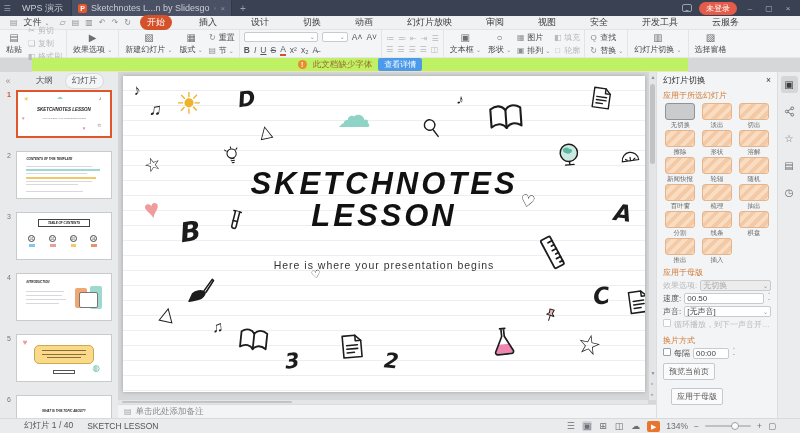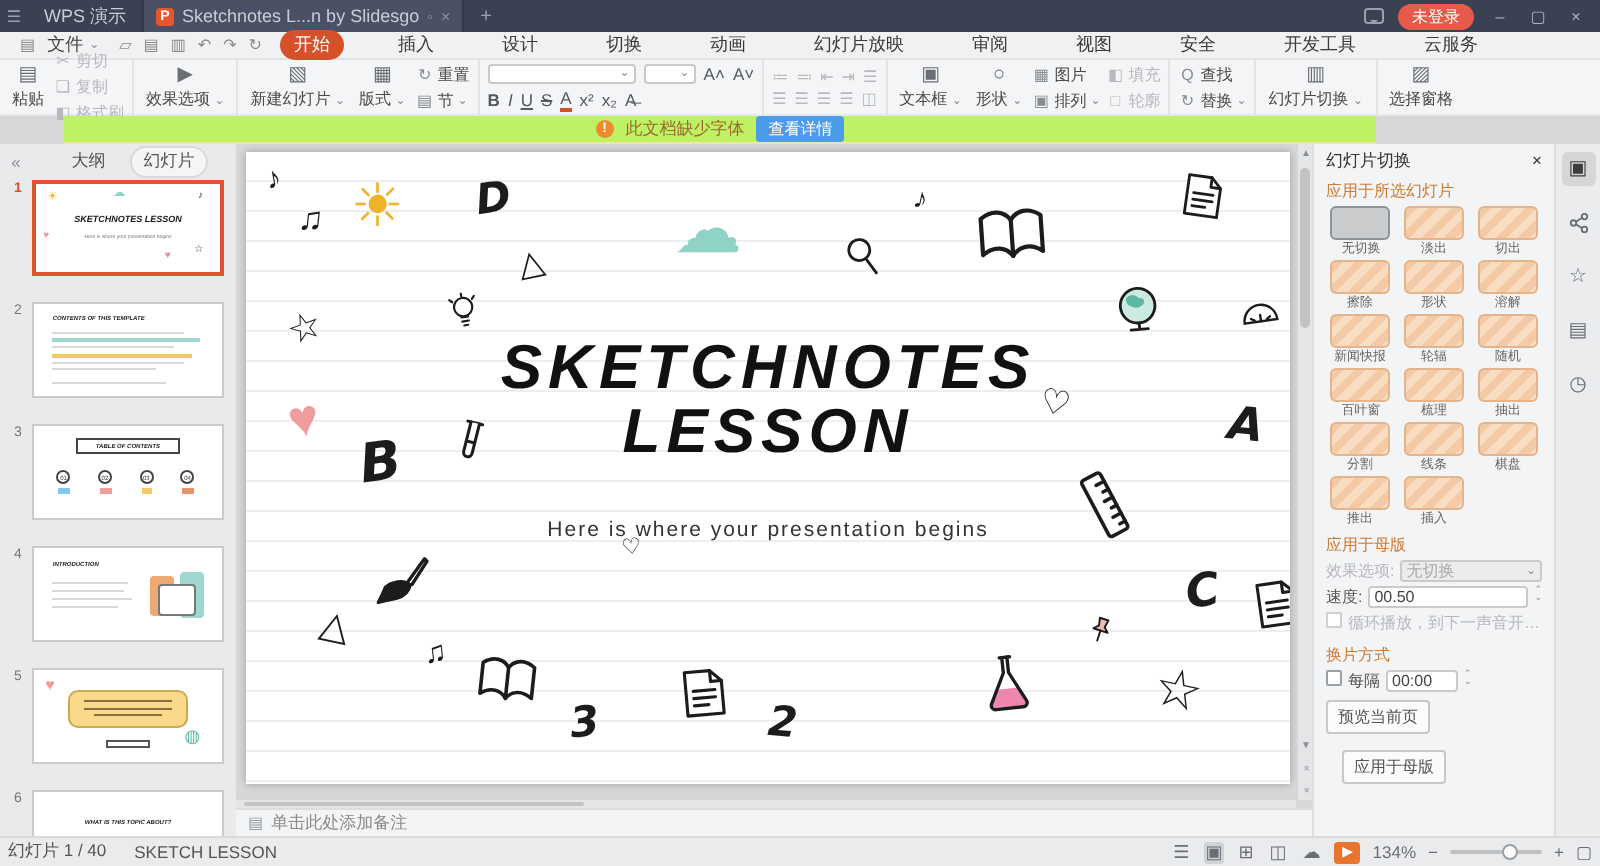--- a/index.html
+++ b/index.html
@@ -112,21 +112,21 @@
   .truncate{overflow:hidden;text-overflow:ellipsis;white-space:nowrap;}
   .disabled-txt{color:#b7b9bc;}
 
   
   #edgebar{position:absolute;left:777px;top:72px;width:23px;bottom:15px;background:#ebecee;border-left:1px solid #dcdddf;display:flex;flex-direction:column;align-items:center;padding-top:4px;gap:10px;color:#6b6e74;font-size:10px;}
   .edge-ic{width:17px;height:17px;display:flex;align-items:center;justify-content:center;border-radius:3px;}
   .edge-ic.sel{background:#d5d6d8;color:#3c3c3c;}
   .edge-ic svg{width:11px;height:11px;}
 
   
-  #statusbar{position:absolute;left:0;bottom:0;width:800px;height:15px;background:#eaebec;border-top:1px solid #d8d9da;display:flex;align-items:center;font-size:8.5px;color:#555;padding:0 4px;gap:14px;}
+  #statusbar{position:absolute;left:0;bottom:0;width:800px;height:15px;background:#eaebec;border-top:1px solid #d8d9da;display:flex;align-items:center;font-size:8.5px;color:#555;padding:0 24px;gap:14px;}
   .sb-right{margin-left:auto;display:flex;align-items:center;gap:6px;color:#6b6e74;}
   .view-ic{font-size:9px;padding:0 1px;}
   .view-ic.active{background:#cfd3d8;border-radius:2px;}
   .playbtn{width:13px;height:11px;background:#e8742e;border-radius:2px;color:#fff;font-size:7px;line-height:11px;text-align:center;}
   .slider{width:46px;height:2px;background:#bfc1c3;border-radius:2px;position:relative;}
   .knob{position:absolute;top:-3px;left:26px;width:8px;height:8px;background:#fbfbfc;border:1px solid #9aa0a6;border-radius:50%;}
 </style>
 </head>
 <body>
 
@@ -645,20 +645,27 @@
     <div class="frow">
       <span>速度:</span>
       <span class="fsel">
           <span>00.50</span>
         </span>
       <span class="spin">
           <span>⌃</span>
           <span>⌄</span>
         </span>
     </div>
+    <div class="frow">
+      <span>声音:</span>
+      <span class="fsel">
+          <span>[无声音]</span>
+          <span class="dd">⌄</span>
+        </span>
+    </div>
     <div class="frow disabled-txt">
       <span class="cb" style="border-color:#cfd0d2;"></span>
       <span class="truncate" style="max-width:96px;">循环播放，到下一声音开始时</span>
     </div>
 
     <div class="rp-h">换片方式</div>
     <div class="frow">
       <span class="cb"></span>
       <span>每隔</span>
       <span class="fsel" style="max-width:36px;">

